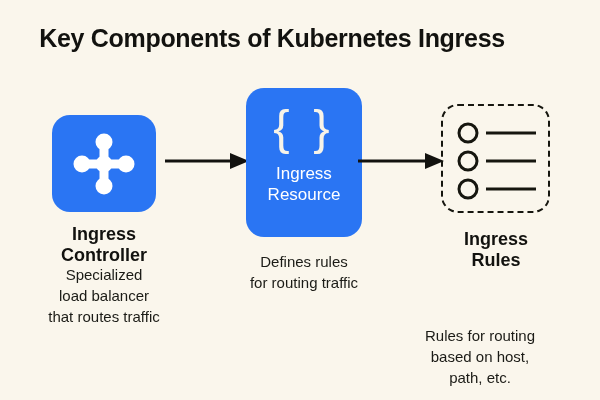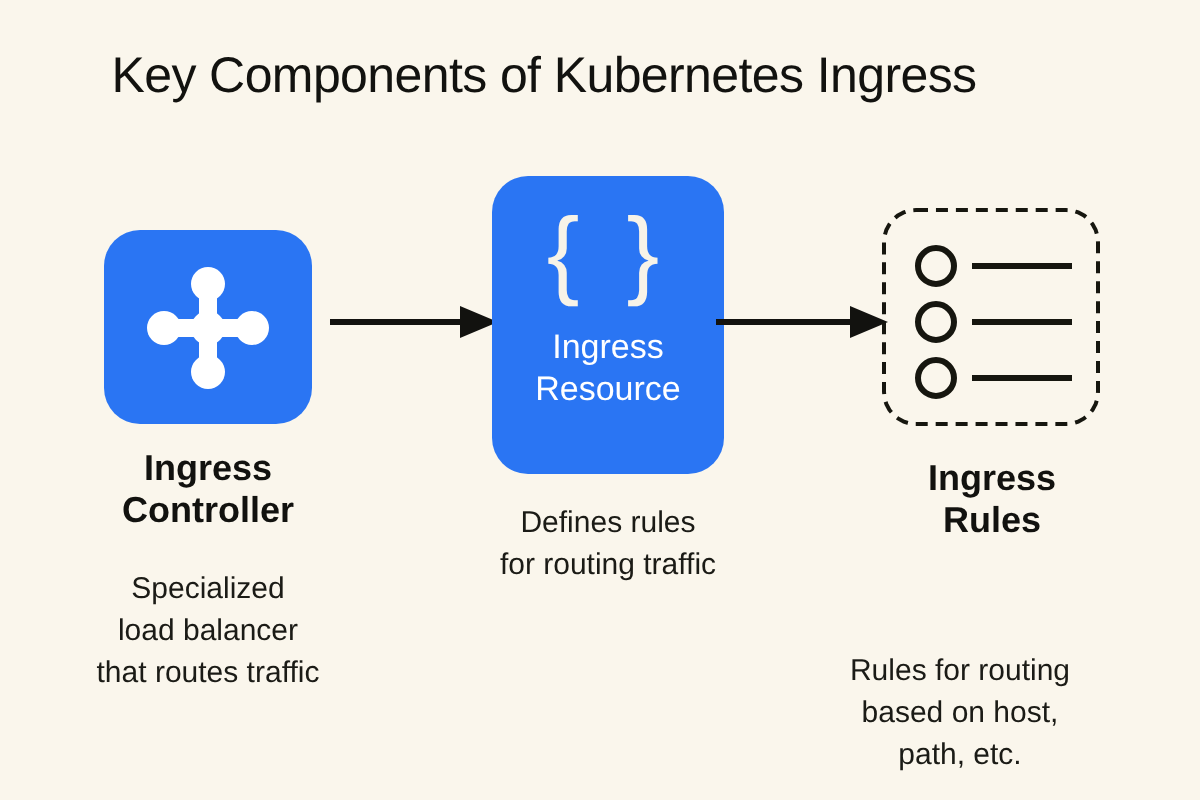--- a/index.html
+++ b/index.html
@@ -23,21 +23,21 @@
   }
 
   
   .title {
     position: absolute;
     left: 0;
     top: 24px;
     width: 544px;
     text-align: center;
     font-size: 25px;
-    font-weight: normal;
+    font-weight: bold;
     letter-spacing: -0.3px;
     color: #12120f;
   }
 
   
   .card-blue {
     position: absolute;
     background: #2a75f3;
     border-radius: 18px;
   }
@@ -130,21 +130,21 @@
     position: absolute;
     text-align: center;
     font-size: 15px;
     line-height: 21px;
     font-weight: normal;
     color: #1b1b16;
     white-space: pre-line;
   }
 
   #controller-heading { left: 14px;  top: 224px; width: 180px; }
-  #controller-body    { left: 9px;   top: 284px; width: 190px; }
+  #controller-body    { left: 9px;   top: 264px; width: 190px; }
 
   #resource-body      { left: 221px; top: 251px; width: 166px; }
 
   #rules-heading      { left: 406px; top: 229px; width: 180px; }
   #rules-body         { left: 384px; top: 285px; width: 192px; margin-top: 40px; }
 </style>
 </head>
 <body>
 
 <div id="canvas">

